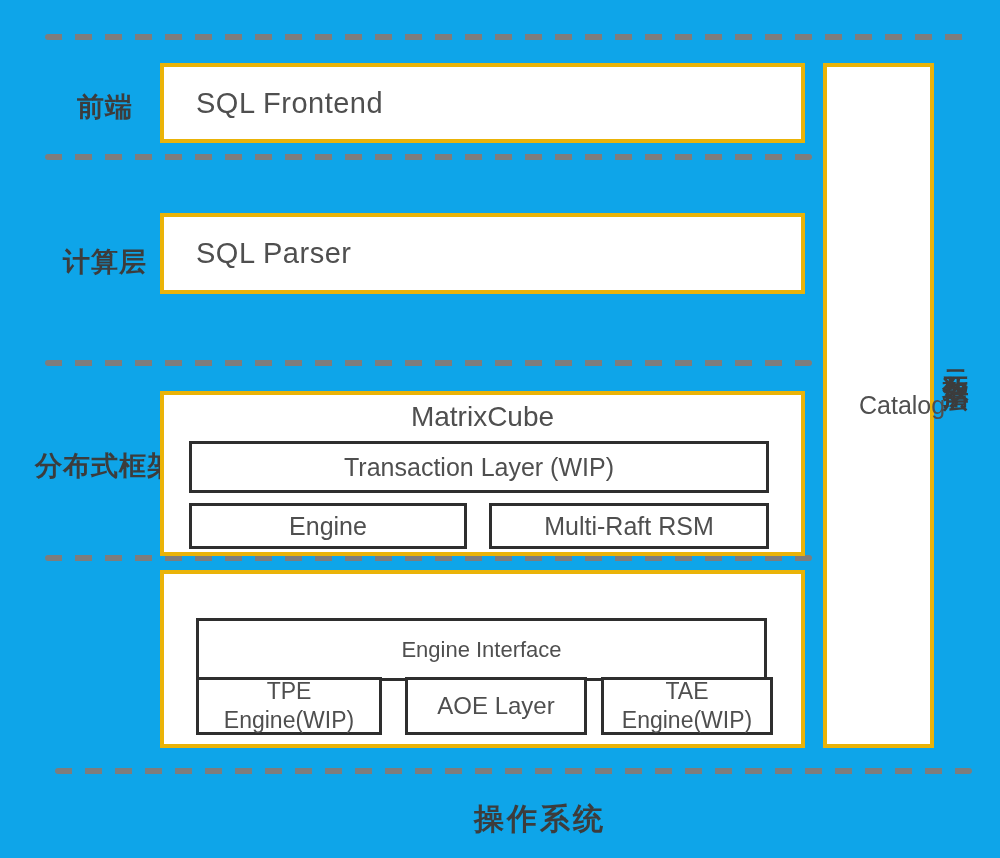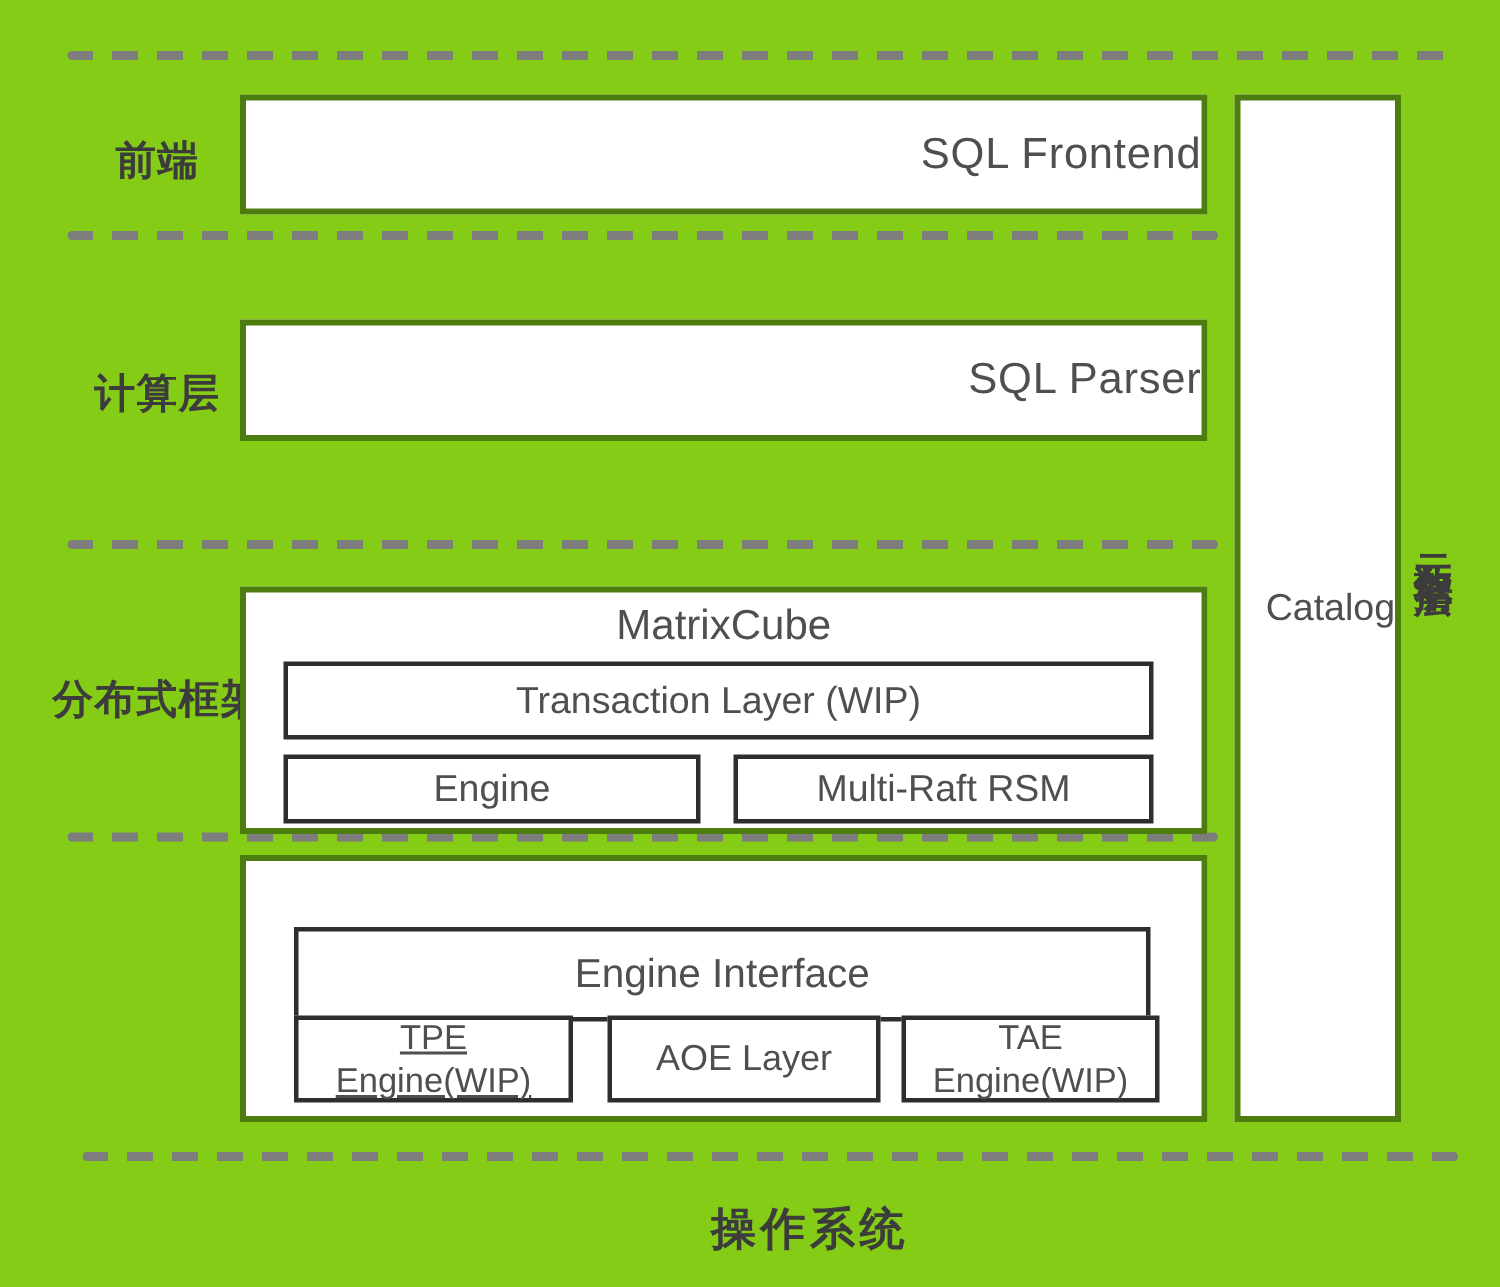--- a/index.html
+++ b/index.html
@@ -1,27 +1,27 @@
 <!DOCTYPE html>
 <html><head>
 <meta charset="utf-8">
 <style>
   html,body{margin:0;padding:0;background:#ffffff;}
   #canvas{
-    position:relative;width:1000px;height:858px;background:#84cc16;overflow:hidden;
+    position:relative;width:1000px;height:858px;background:#0ea5e9;overflow:hidden;
     font-family:"Liberation Sans","DejaVu Sans",sans-serif;
   }
   .dash{
     position:absolute;height:6px;border-radius:3px;
     background:repeating-linear-gradient(to right,#7d7d7d 0 17px,transparent 17px 30px);
   }
   .box{
-    position:absolute;background:#ffffff;border:4px solid #4d7c0f;
-    display:flex;align-items:center;justify-content:flex-end;
-    color:#4f4f4f;box-sizing:border-box;
+    position:absolute;background:#ffffff;border:4px solid #eab308;
+    display:flex;align-items:center;justify-content:flex-start;
+    color:#4f4f4f;box-sizing:border-box;padding-left:32px;
   }
   .inner-box{
     position:absolute;background:#ffffff;border:3px solid #2e2e2e;
     display:flex;align-items:center;justify-content:center;
     color:#4f4f4f;box-sizing:border-box;text-align:center;
   }
   .big-text{font-size:29px;letter-spacing:0.5px;}
   .cn-label{
     position:absolute;color:#3c3c3c;font-weight:700;font-size:27px;
     text-align:center;letter-spacing:1px;
@@ -67,24 +67,24 @@
     </div>
     <div class="inner-box" style="left:25px;top:108px;width:278px;height:46px;font-size:25px;">
       <span>Engine</span>
     </div>
     <div class="inner-box" style="left:325px;top:108px;width:280px;height:46px;font-size:25px;">
       <span>Multi-Raft RSM</span>
     </div>
   </div>
 
   <div class="box" style="left:160px;top:570px;width:645px;height:178px;">
-    <div class="inner-box" style="left:32px;top:44px;width:571px;height:63px;font-size:27px;">
+    <div class="inner-box" style="left:32px;top:44px;width:571px;height:63px;font-size:22px;">
       <span>Engine Interface</span>
     </div>
-    <div class="inner-box two-line" style="left:32px;top:103px;width:186px;height:58px;text-decoration:underline;">
+    <div class="inner-box two-line" style="left:32px;top:103px;width:186px;height:58px;">
       <span>TPE</span>
       <span>Engine(WIP)</span>
     </div>
     <div class="inner-box" style="left:241px;top:103px;width:182px;height:58px;font-size:24px;">
       <span>AOE Layer</span>
     </div>
     <div class="inner-box two-line" style="left:437px;top:103px;width:172px;height:58px;">
       <span>TAE</span>
       <span>Engine(WIP)</span>
     </div>

